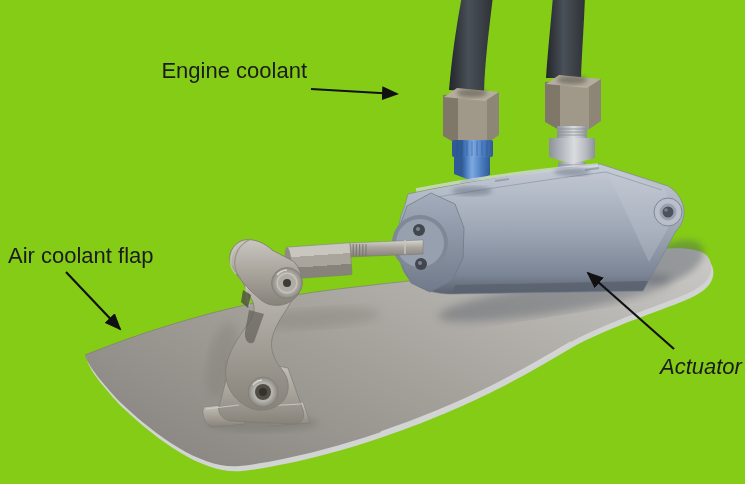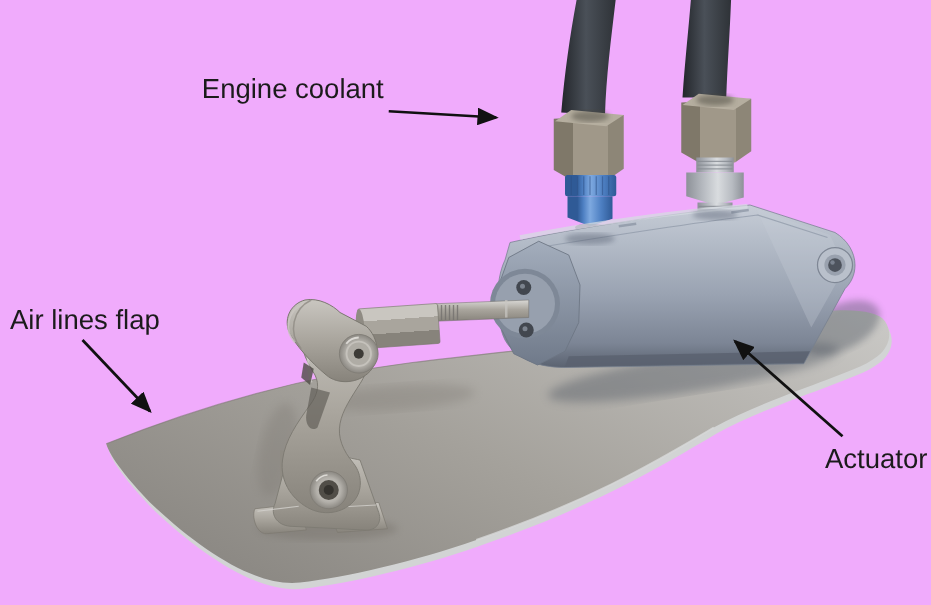--- a/index.html
+++ b/index.html
@@ -1,22 +1,22 @@
 <!DOCTYPE html>
 <html><head>
 <meta charset="utf-8">
 <style>
   html,body{margin:0;padding:0;background:#fff;}
-  .stage{position:relative;width:745px;height:484px;background:#f0abfc;overflow:hidden;
+  .stage{position:relative;width:745px;height:484px;background:#84cc16;overflow:hidden;
          font-family:"Liberation Sans",sans-serif;}
   .stage svg{position:absolute;left:0;top:0;}
   .label{position:absolute;font-size:22px;line-height:31px;color:#1b1b1b;white-space:nowrap;}
   #lbl-coolant{left:137px;top:55px;width:170px;text-align:right;}
   #lbl-flap{left:8px;top:240px;}
-  #lbl-actuator{left:660px;top:351px;}
+  #lbl-actuator{left:660px;top:351px;font-style:italic;}
 </style>
 </head>
 <body>
 
 <div class="stage">
 
 <svg width="745" height="484" viewBox="0 0 745 484">
   <defs>
     <linearGradient id="gHose" x1="0" y1="0" x2="1" y2="0">
       <stop offset="0" stop-color="#23262b"></stop>
@@ -260,16 +260,16 @@
   <g fill="none" stroke-width="2.2" marker-end="url(#ah)">
     <line x1="311" y1="89" x2="397" y2="94" stroke="#111111"></line>
     <line x1="66" y1="272" x2="120" y2="329" stroke="#111111"></line>
     <line x1="674" y1="349" x2="588" y2="273" stroke="#111111"></line>
   </g>
 </svg>
 
 <div class="label" id="lbl-coolant">
   <div>Engine coolant</div>
 </div>
-<div class="label" id="lbl-flap">Air lines flap</div>
+<div class="label" id="lbl-flap">Air coolant flap</div>
 <div class="label" id="lbl-actuator">Actuator</div>
 
 </div>
 
 </body></html>

